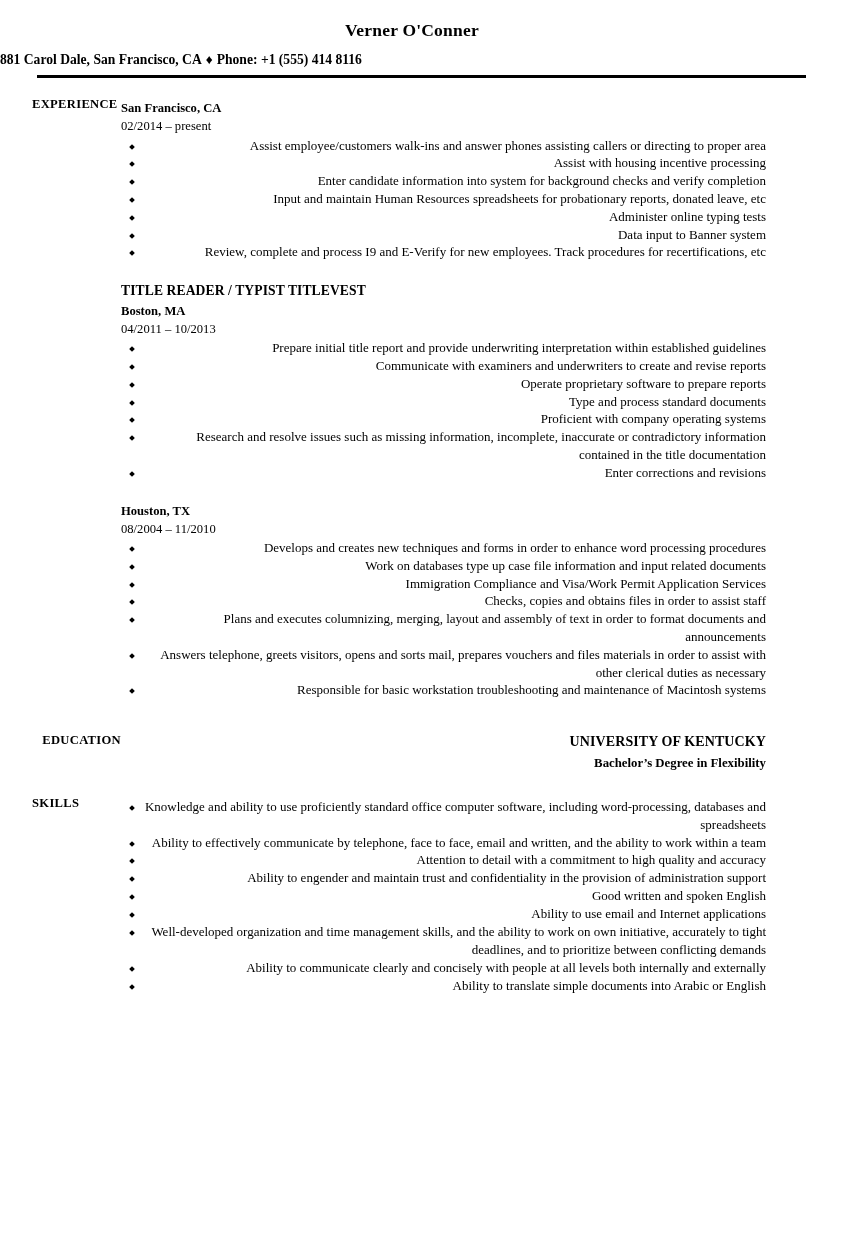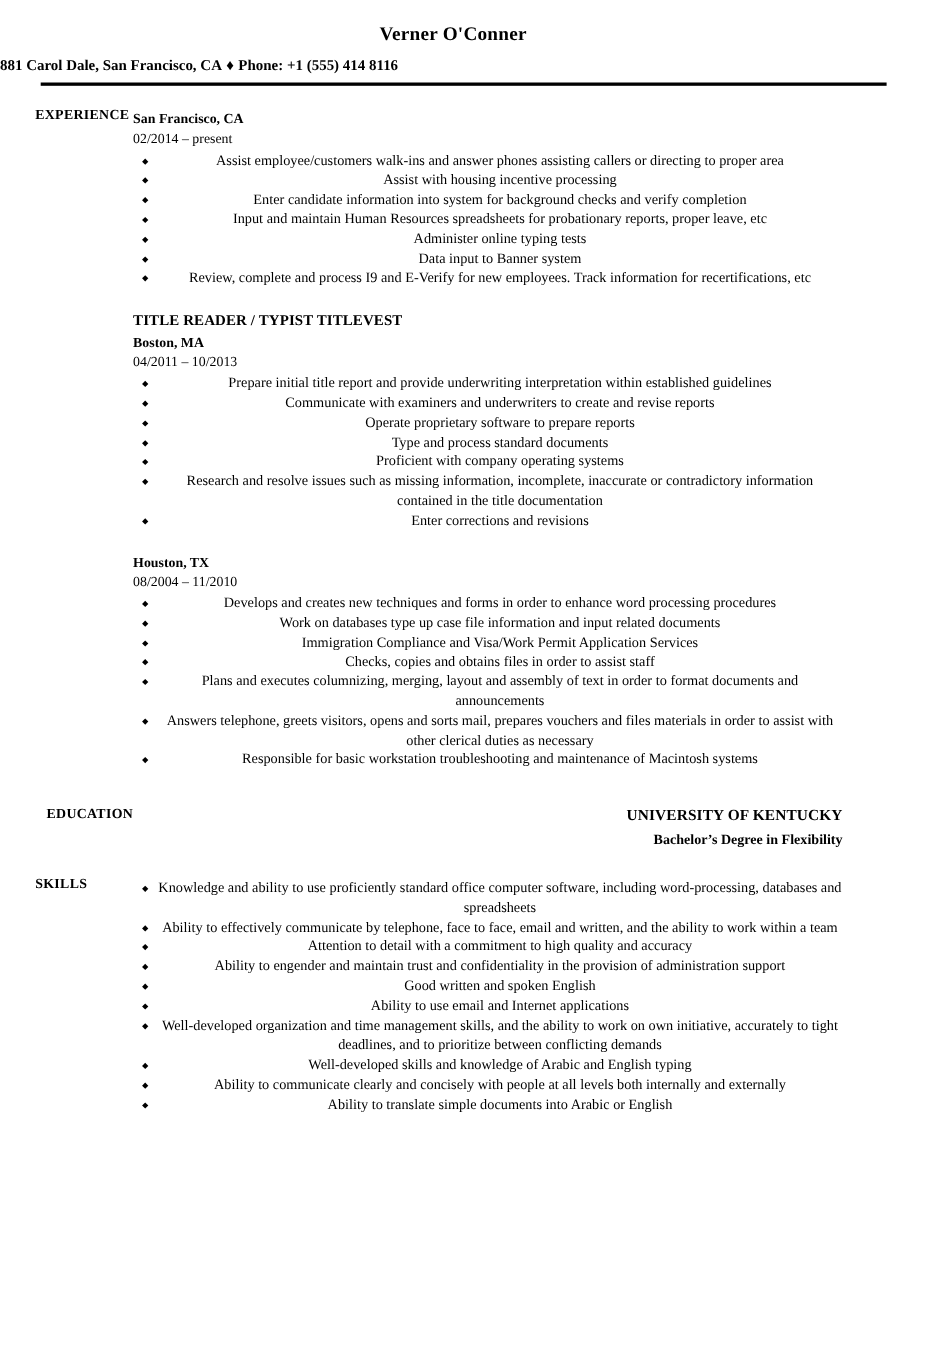--- a/index.html
+++ b/index.html
@@ -107,21 +107,21 @@
     list-style: none;
     margin: 2px 0 0 0;
     padding: 0;
   }
   ul.bullets li {
     position: relative;
     padding-left: 22px;
     font-size: 13px;
     line-height: 1.37;
     margin: 0;
-    text-align: center;
+    text-align: right;
   }
   ul.bullets li::before {
     content: "";
     position: absolute;
     left: 9px;
     top: 8px;
     width: 4px;
     height: 4px;
     background: #000000;
     transform: rotate(45deg);
@@ -161,24 +161,24 @@
     <div class="section-label">EXPERIENCE</div>
     <div class="section-body">
 
       <div class="job">
         <div class="job-location">San Francisco, CA</div>
         <div class="job-dates">02/2014 – present</div>
         <ul class="bullets">
           <li>Assist employee/customers walk-ins and answer phones assisting callers or directing to proper area</li>
           <li>Assist with housing incentive processing</li>
           <li>Enter candidate information into system for background checks and verify completion</li>
-          <li>Input and maintain Human Resources spreadsheets for probationary reports, proper leave, etc</li>
+          <li>Input and maintain Human Resources spreadsheets for probationary reports, donated leave, etc</li>
           <li>Administer online typing tests</li>
           <li>Data input to Banner system</li>
-          <li>Review, complete and process I9 and E-Verify for new employees. Track information for recertifications, etc</li>
+          <li>Review, complete and process I9 and E-Verify for new employees. Track procedures for recertifications, etc</li>
         </ul>
       </div>
 
       <div class="job">
         <div class="job-title">TITLE READER / TYPIST TITLEVEST</div>
         <div class="job-location">Boston, MA</div>
         <div class="job-dates">04/2011 – 10/2013</div>
         <ul class="bullets">
           <li>Prepare initial title report and provide underwriting interpretation within established guidelines</li>
           <li>Communicate with examiners and underwriters to create and revise reports</li>
@@ -219,20 +219,19 @@
     <div class="section-label">SKILLS</div>
     <div class="section-body">
       <ul class="bullets skills-list">
         <li>Knowledge and ability to use proficiently standard office computer software, including word-processing, databases and spreadsheets</li>
         <li>Ability to effectively communicate by telephone, face to face, email and written, and the ability to work within a team</li>
         <li>Attention to detail with a commitment to high quality and accuracy</li>
         <li>Ability to engender and maintain trust and confidentiality in the provision of administration support</li>
         <li>Good written and spoken English</li>
         <li>Ability to use email and Internet applications</li>
         <li>Well-developed organization and time management skills, and the ability to work on own initiative, accurately to tight deadlines, and to prioritize between conflicting demands</li>
-        <li>Well-developed skills and knowledge of Arabic and English typing</li>
         <li>Ability to communicate clearly and concisely with people at all levels both internally and externally</li>
         <li>Ability to translate simple documents into Arabic or English</li>
       </ul>
     </div>
   </div>
 
 </div>
 
 </body></html>

